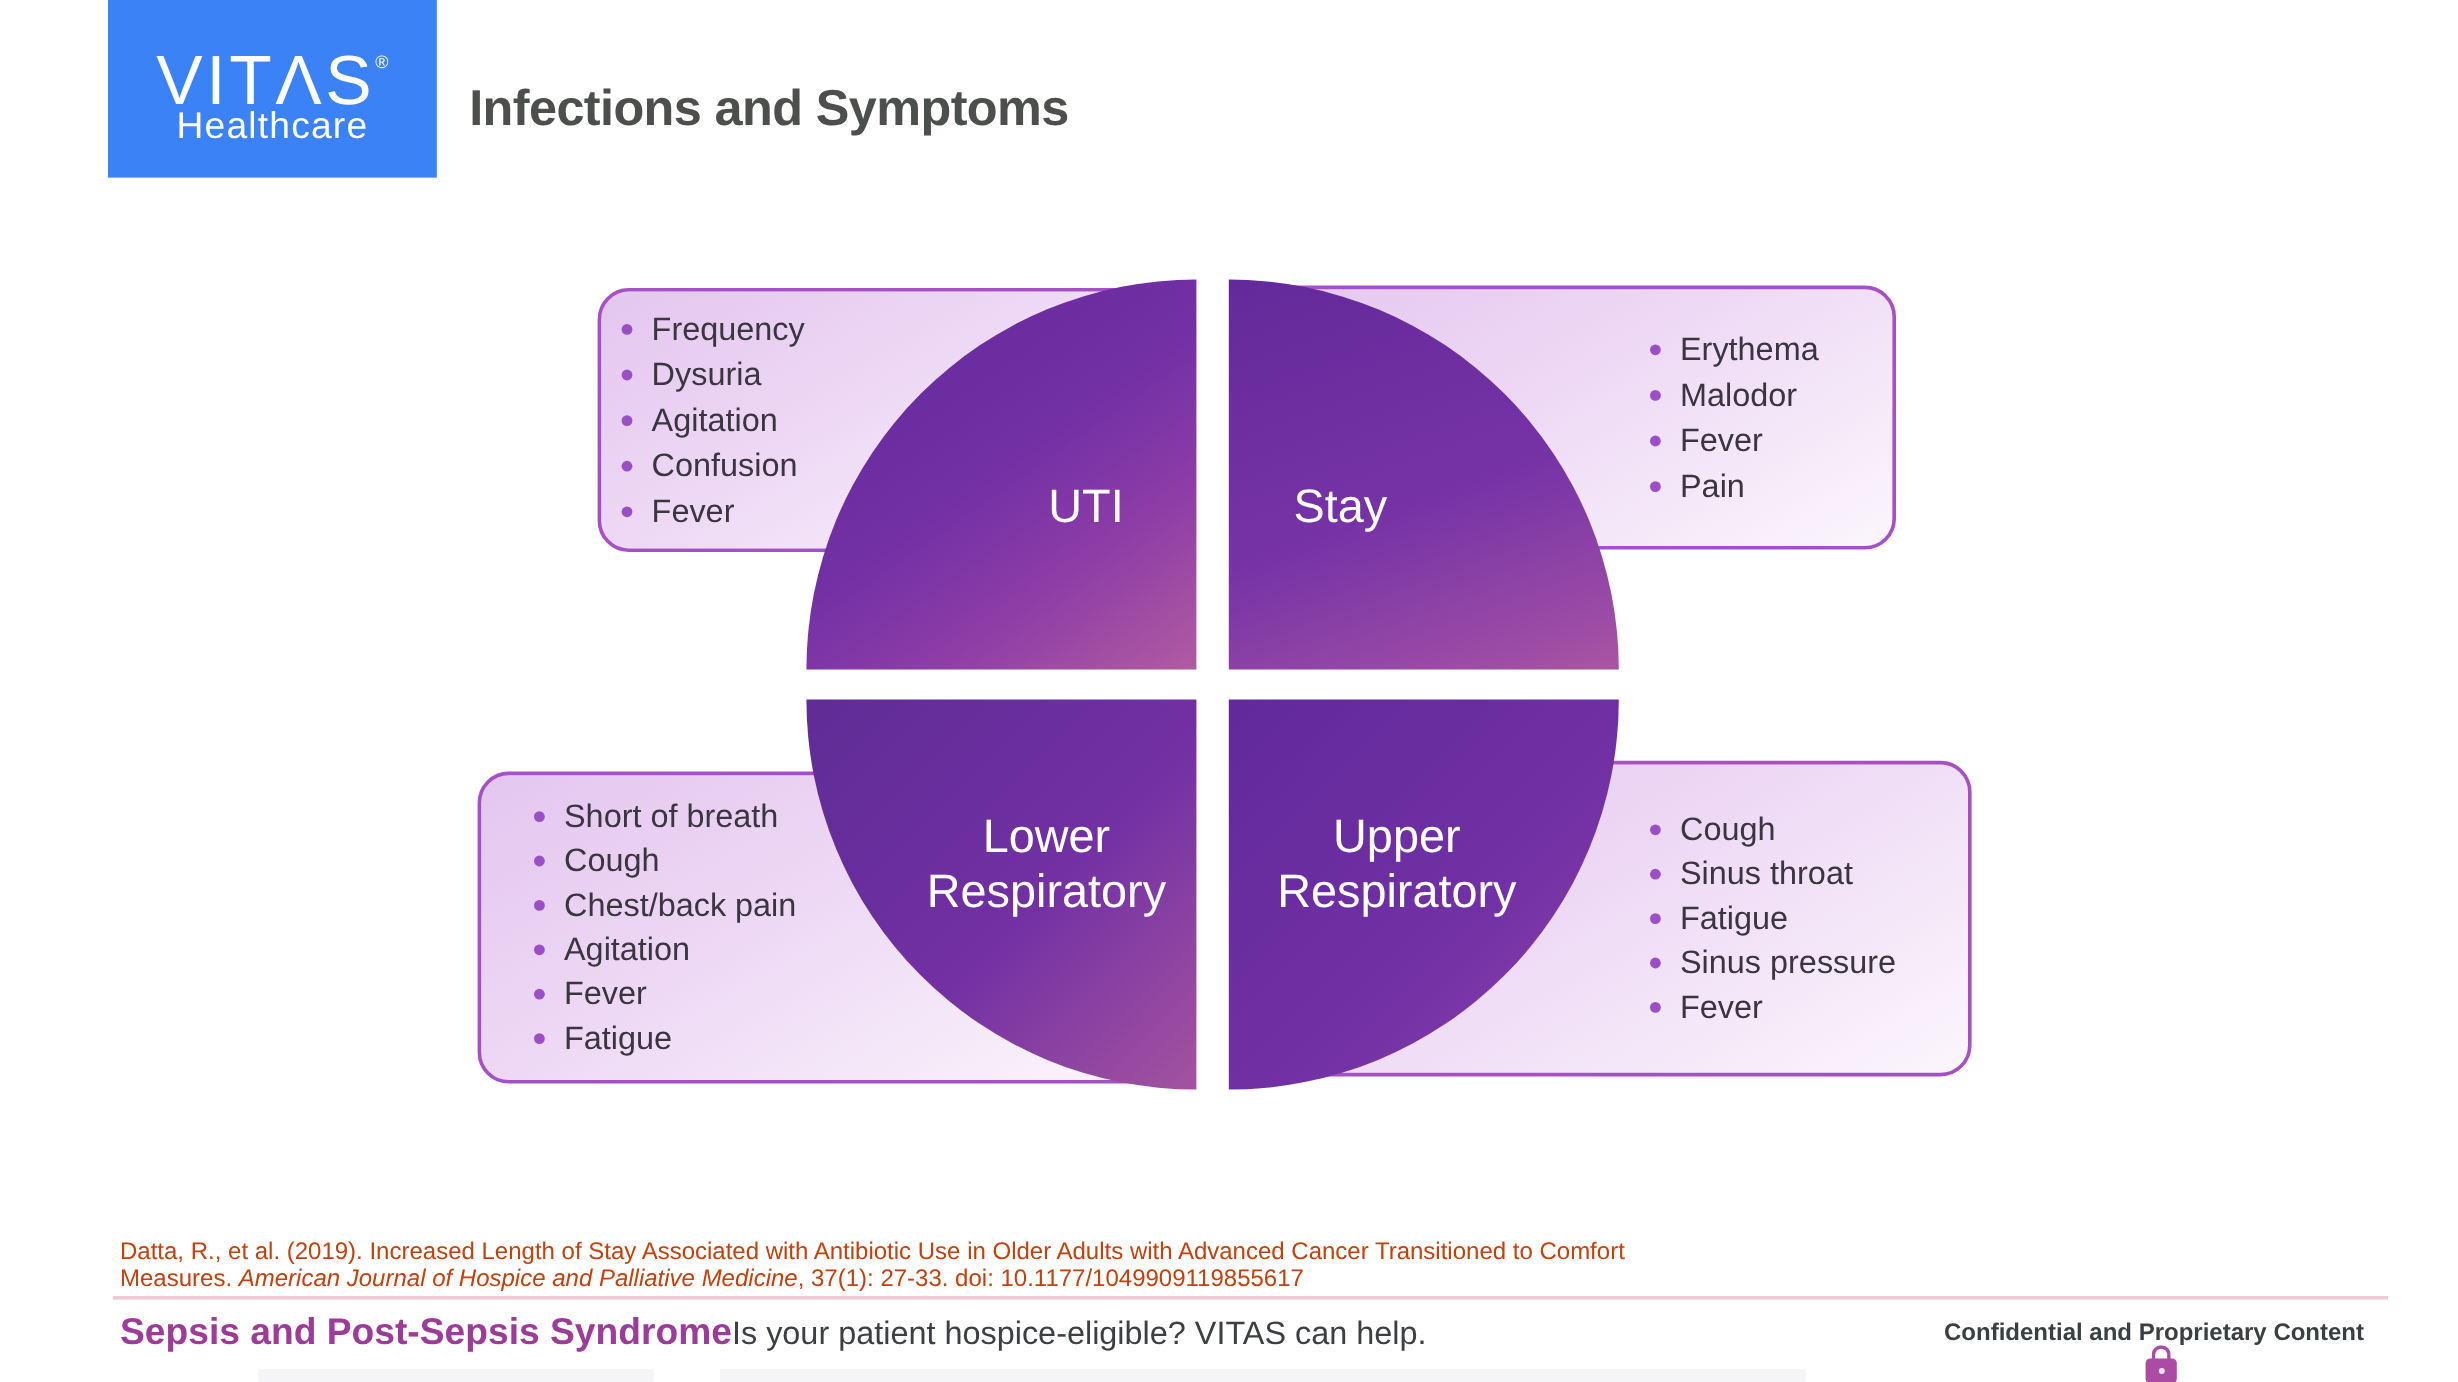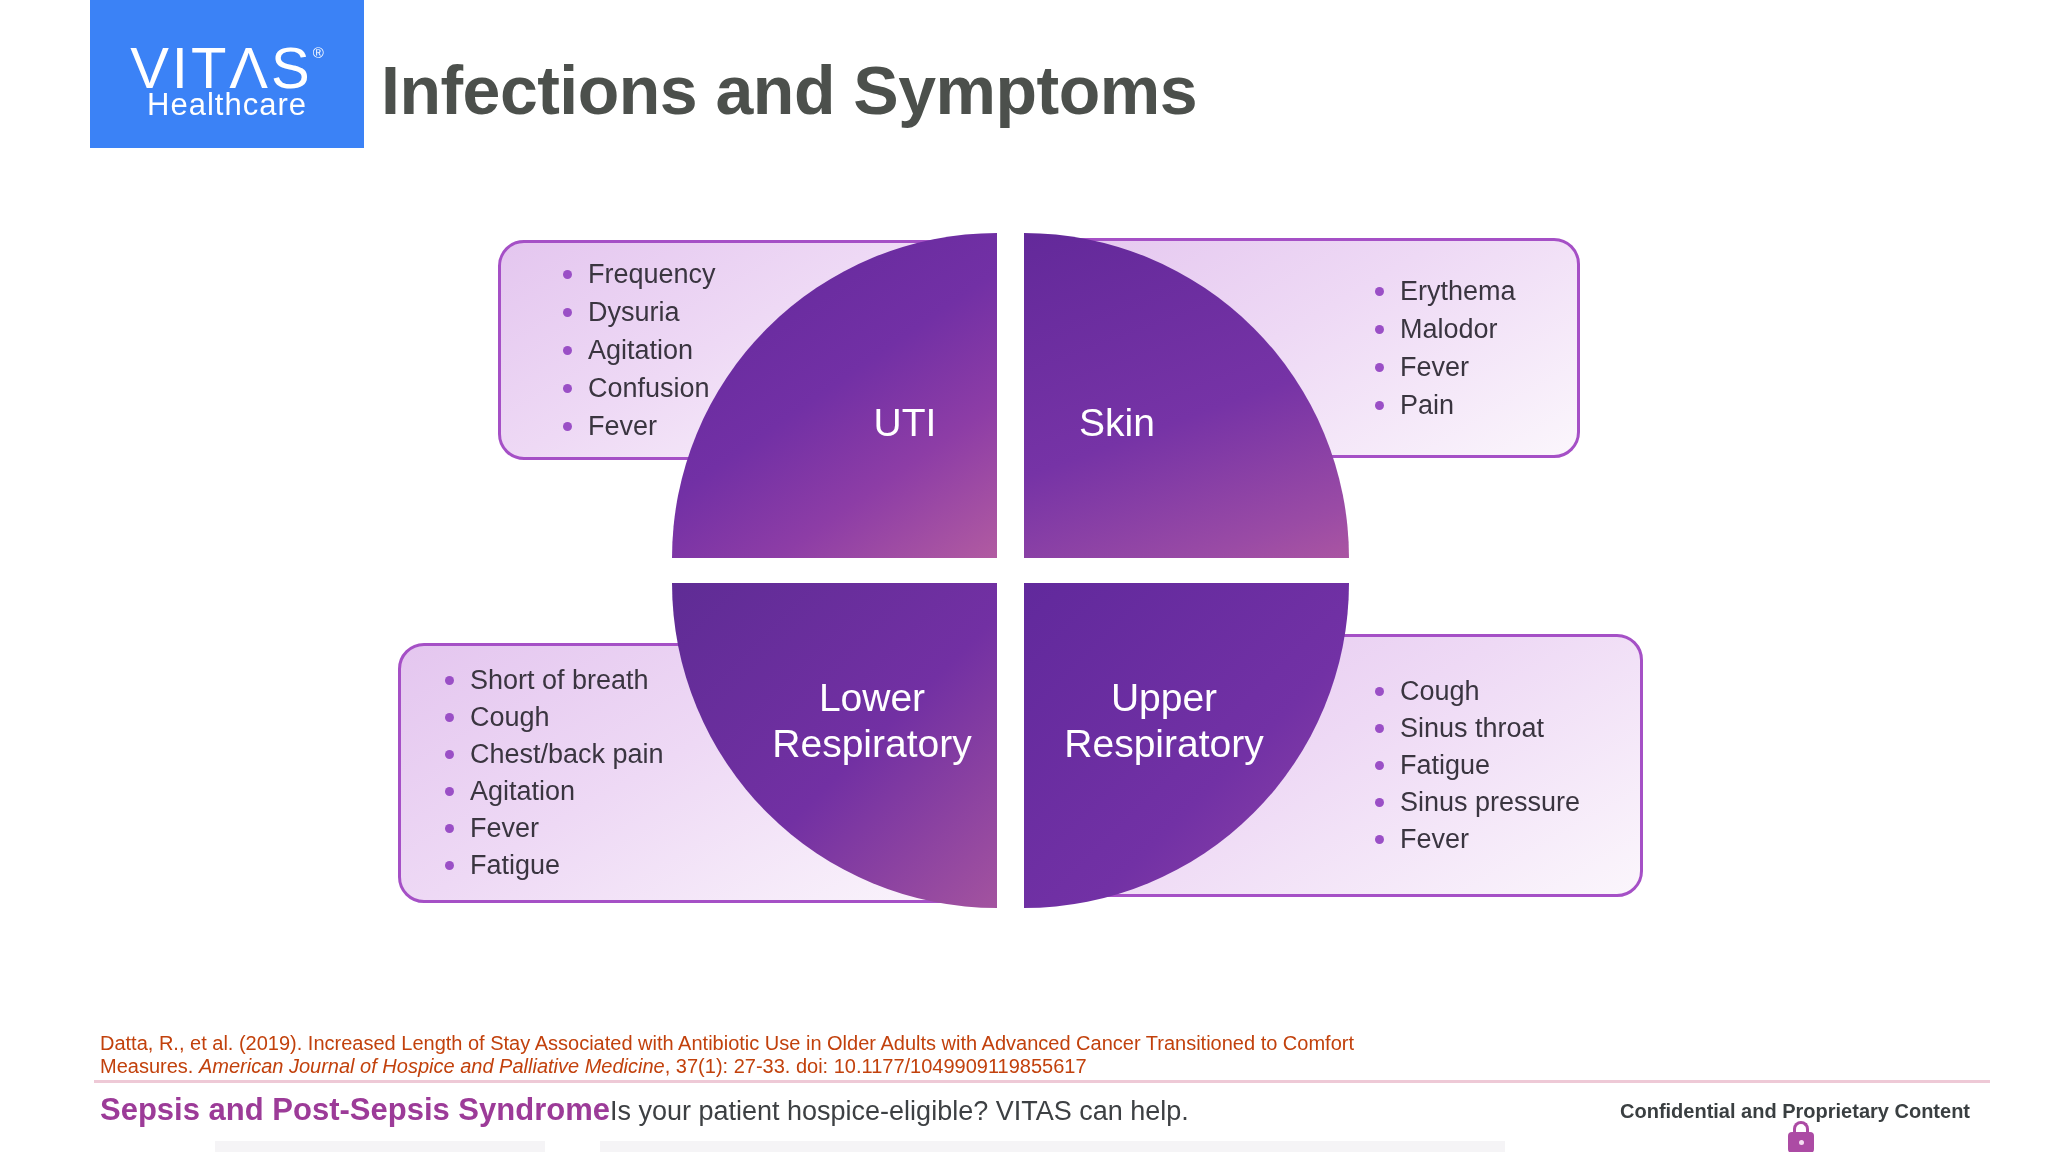--- a/index.html
+++ b/index.html
@@ -15,41 +15,41 @@
   .logo-brand{
     position:absolute; left:0; right:0; top:24px;
     font-size:58px; line-height:58px; letter-spacing:3px; font-weight:normal;
   }
   .logo-reg{ font-size:15px; vertical-align:30px; letter-spacing:0; }
   .logo-tagline{
     position:absolute; left:0; right:0; top:88px;
     font-size:31px; line-height:34px; letter-spacing:1px;
   }
   .slide-title{
-    position:absolute; left:381px; top:62px;
-    font-size:68px; line-height:56px; font-weight:bold; color:#4c504c;
+    position:absolute; left:391px; top:62px;
+    font-size:42px; line-height:56px; font-weight:bold; color:#4c504c;
     letter-spacing:-0.5px;
   }
   
   .sym-box{
     position:absolute; box-sizing:border-box;
     border:3px solid #a550c6; border-radius:26px;
     background:linear-gradient(150deg,#e4c6ef 0%,#eed9f5 45%,#fbf6fc 100%);
     z-index:1;
   }
   .box-uti  { left:498px;  top:240px; width:492px; height:220px; }
   .box-skin { left:1028px; top:238px; width:552px; height:220px; }
   .box-lower{ left:398px;  top:643px; width:592px; height:260px; }
   .box-upper{ left:1028px; top:634px; width:615px; height:263px; }
   .sym-list{
     list-style:none; margin:0; height:100%; box-sizing:border-box;
     display:flex; flex-direction:column; justify-content:center;
     padding:0 0 0 41px;
   }
-  .box-uti  .sym-list{ padding-left:62px; }
+  .box-uti  .sym-list{ padding-left:17px; }
   .box-skin .sym-list{ padding-left:344px; }
   .box-lower .sym-list{ padding-left:44px; }
   .box-upper .sym-list{ padding-left:344px; }
   .sym-item{
     display:flex; align-items:center; height:38px;
     font-size:27px; color:#3a3540; white-space:nowrap;
   }
   .box-lower .sym-item, .box-upper .sym-item{ height:37px; }
   .dot{
     width:9px; height:9px; border-radius:50%; background:#9a4fc6;
@@ -219,21 +219,21 @@
         </li>
       </ul>
   </div>
 
   <div class="quarter q-tl"></div>
   <div class="quarter q-tr"></div>
   <div class="quarter q-bl"></div>
   <div class="quarter q-br"></div>
 
   <div class="q-label lab-uti">UTI</div>
-  <div class="q-label lab-skin">Skin</div>
+  <div class="q-label lab-skin">Stay</div>
   <div class="q-label lab-lower">Lower Respiratory</div>
   <div class="q-label lab-upper">Upper Respiratory</div>
 
   <div class="citation">
     <div>Datta, R., et al. (2019). Increased Length of Stay Associated with Antibiotic Use in Older Adults with Advanced Cancer Transitioned to Comfort</div>
     <div><span>Measures. </span><span class="it">American Journal of Hospice and Palliative Medicine</span><span>, 37(1): 27-33. doi: 10.1177/1049909119855617</span></div>
   </div>
 
   <div class="separator"></div>
   <div class="footer-line">

